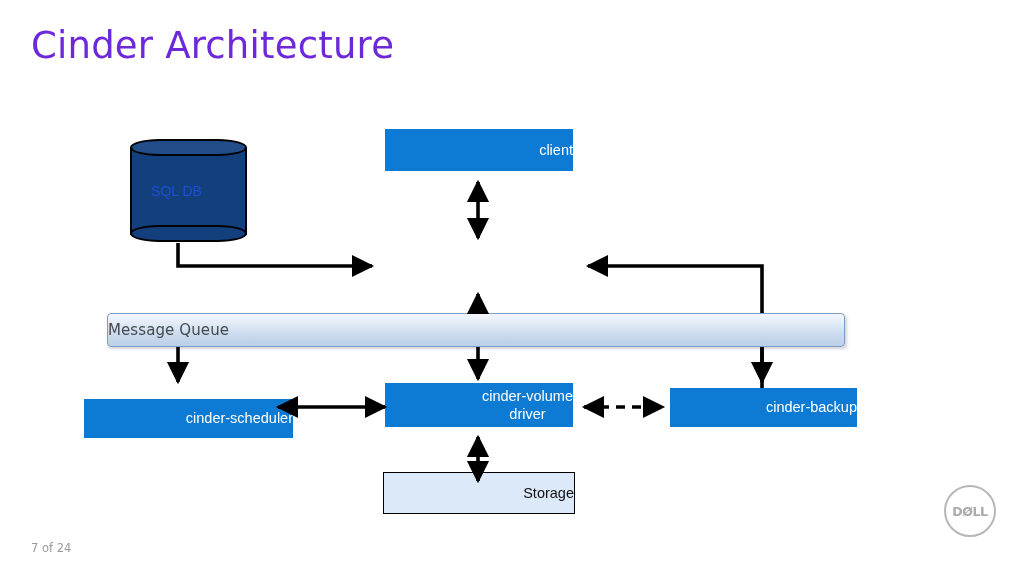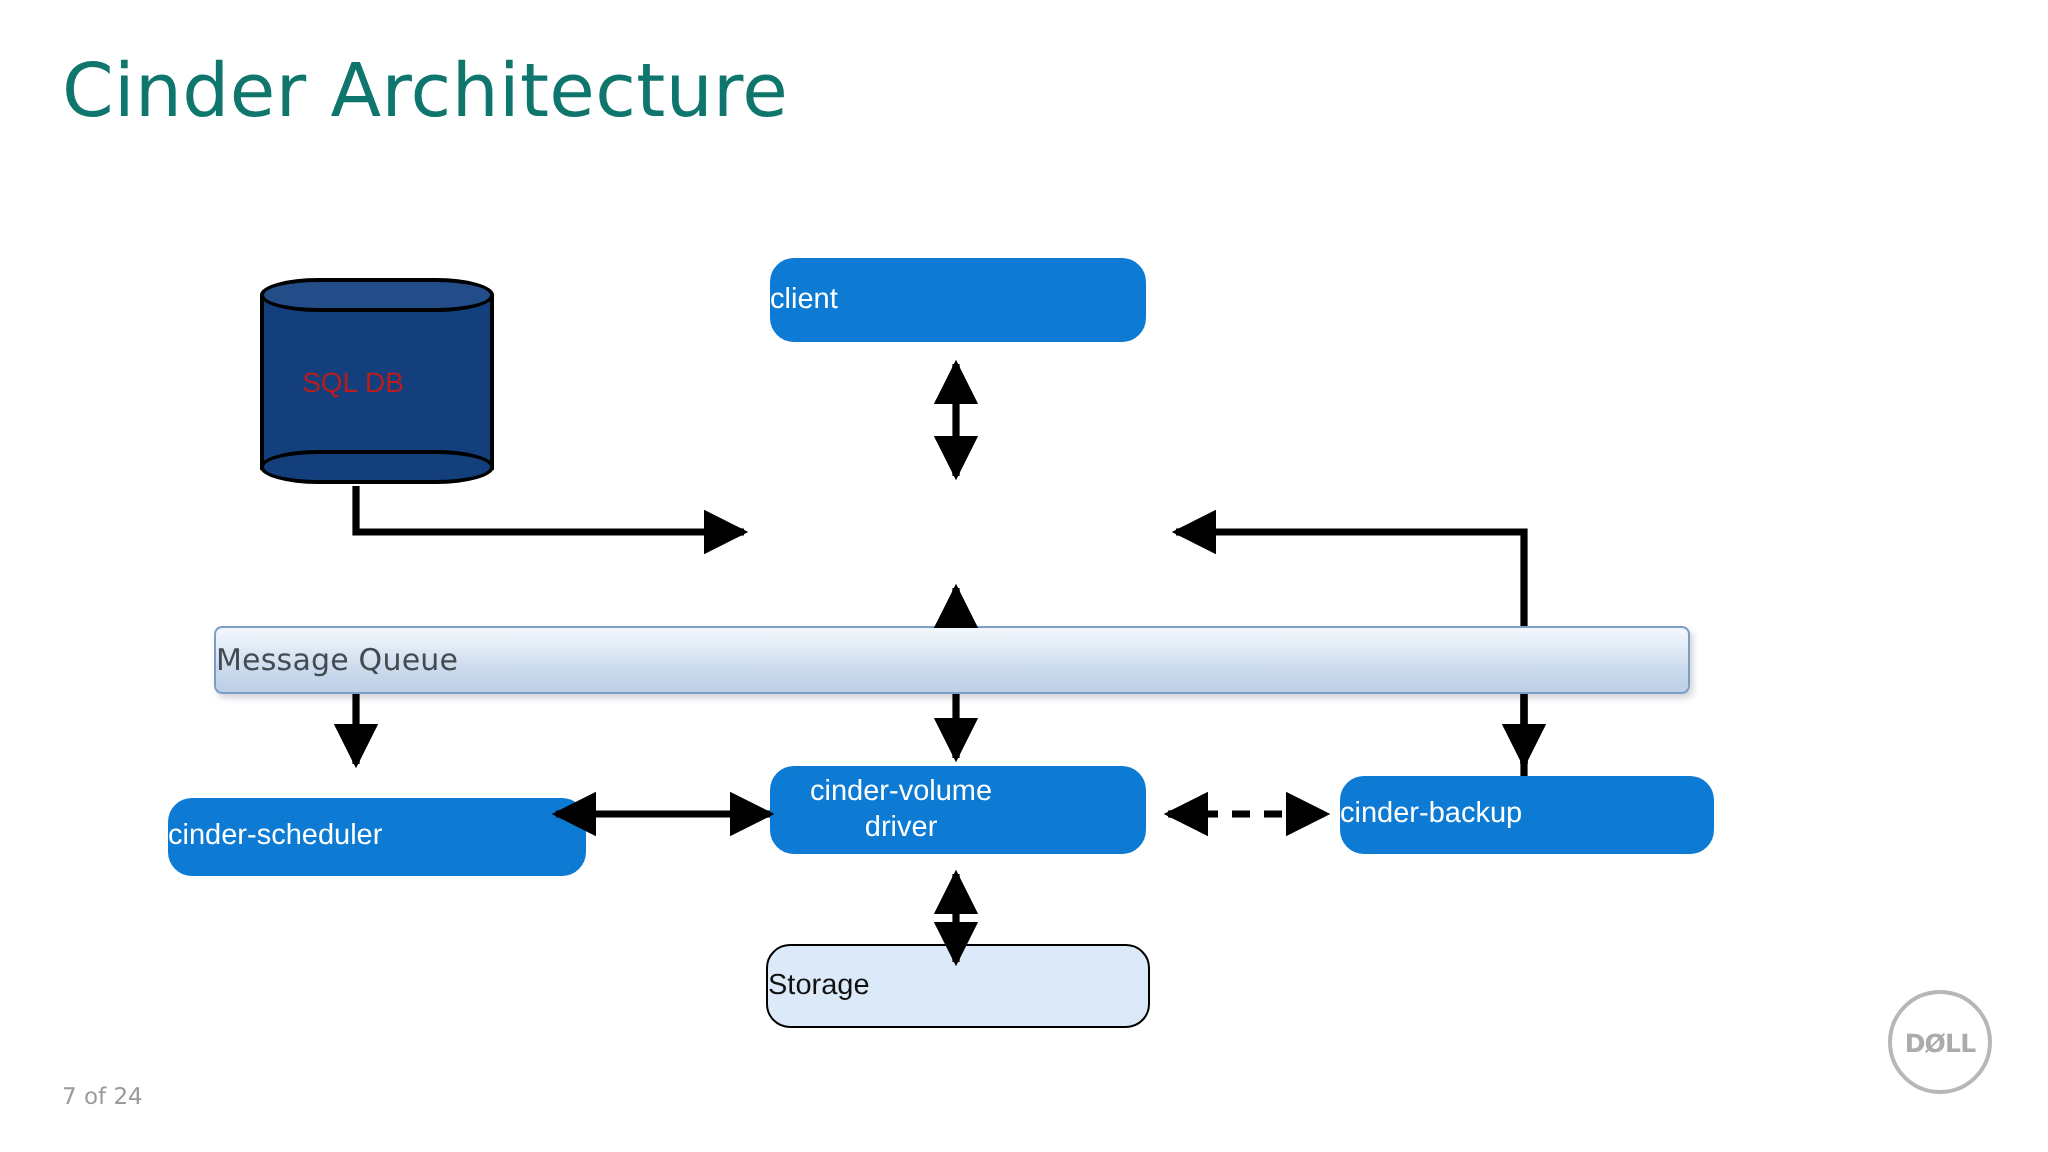--- a/index.html
+++ b/index.html
@@ -22,36 +22,35 @@
     background: #ffffff;
   }
 
   
   #slide-title {
     position: absolute;
     left: 31px;
     top: 24px;
     font-size: 37px;
     font-weight: 400;
-    color: #0f766e;
+    color: #6d28d9;
     letter-spacing: 0.2px;
     white-space: nowrap;
     font-family: "DejaVu Sans", sans-serif;
   }
 
   
   .node {
     position: absolute;
     box-sizing: border-box;
     display: flex;
     align-items: center;
-    justify-content: flex-start;
+    justify-content: flex-end;
     text-align: center;
     line-height: 1.25;
-    border-radius: 12px;
   }
   .node-blue {
     background: #0d7bd4;
     color: #ffffff;
     font-size: 14.5px;
     font-family: "Liberation Sans", sans-serif;
   }
   .node-storage {
     background: #dce9f8;
     color: #111111;
@@ -105,21 +104,21 @@
     border: 2.2px solid #000000;
     border-radius: 50% / 100%;
   }
   #node-sqldb .cyl-label {
     position: absolute;
     left: 0; top: 0;
     width: 93px; height: 104px;
     display: flex;
     align-items: center;
     justify-content: center;
-    color: #b91c1c;
+    color: #1d4ed8;
     font-size: 14px;
     z-index: 3;
   }
 
   
   #node-mq {
     position: absolute;
     left: 107px;
     top: 313px;
     width: 738px;
@@ -162,21 +161,21 @@
     top: 541px;
     font-size: 11.5px;
     color: #9a9a9a;
     font-family: "DejaVu Sans", sans-serif;
   }
 
   
   #dell-logo {
     position: absolute;
     left: 944px;
-    top: 495px;
+    top: 485px;
     width: 52px;
     height: 52px;
   }
   #dell-logo .ring {
     position: absolute;
     left: 0; top: 0;
     width: 52px; height: 52px;
     box-sizing: border-box;
     border: 2.4px solid #b7b7b7;
     border-radius: 50%;

